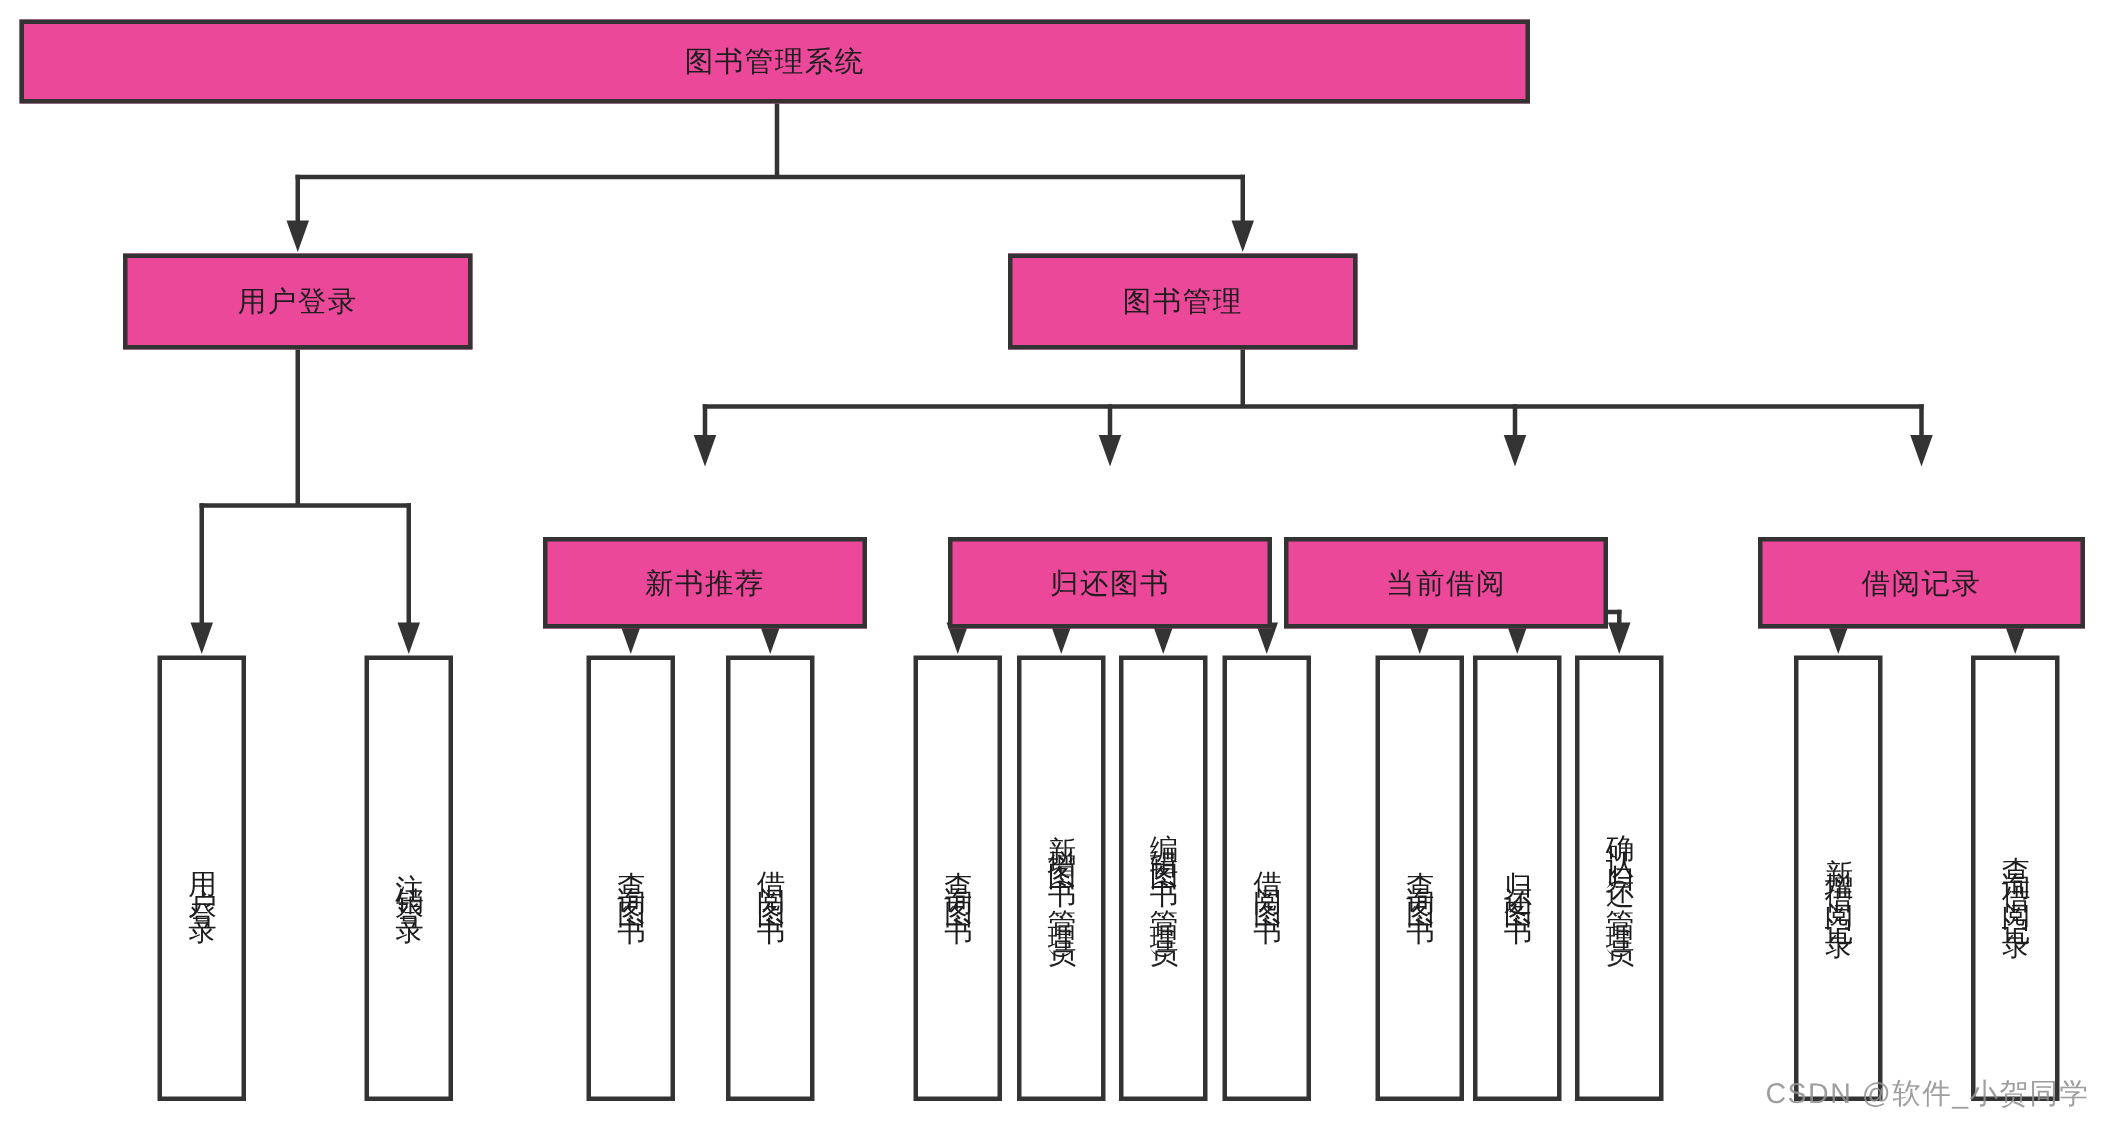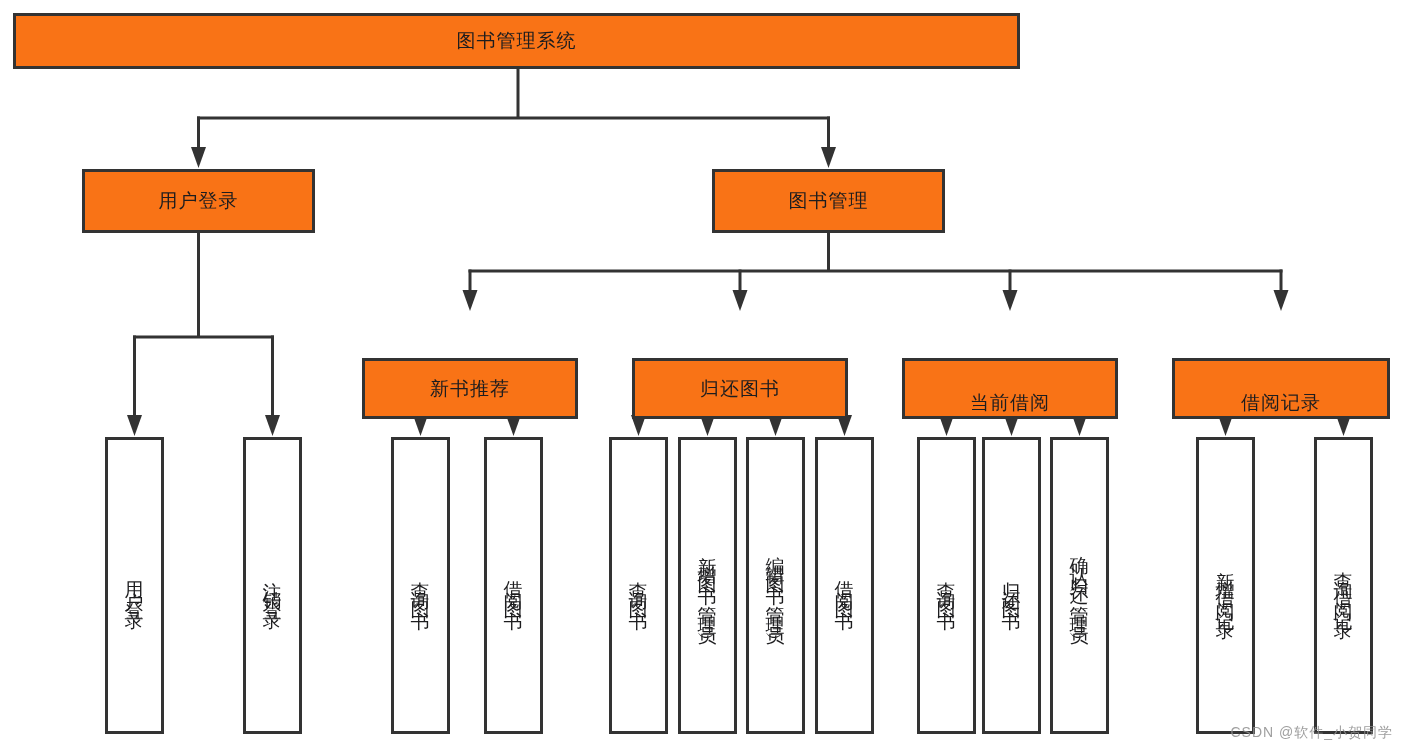--- a/index.html
+++ b/index.html
@@ -16,39 +16,39 @@
 
   .connector-layer {
     position: absolute;
     left: 0; top: 0;
     width: 1405px; height: 747px;
     pointer-events: none;
   }
 
   .node {
     position: absolute;
-    background: #f97316;
+    background: #ec4899;
     border: 3px solid #333333;
     display: flex;
     align-items: center;
     justify-content: center;
     color: #1d1d1f;
     font-size: 19px;
     letter-spacing: 1px;
   }
 
   .root-box    { left: 13px;  top: 13px;  width: 1007px; height: 56px; }
   .l2-box      { top: 169px; width: 233px; height: 64px; }
   .l2-user     { left: 82px; }
-  .l2-book     { left: 712px; text-align: right; }
+  .l2-book     { left: 672px; text-align: right; }
   .l3-box      { top: 313px; width: 216px; height: 61px; margin-top: 45px; }
   .l3-rec      { left: 362px; }
   .l3-borrow   { left: 632px; }
-  .l3-current  { left: 902px; align-items: flex-end; }
-  .l3-records  { left: 1172px; width: 218px; align-items: flex-end; }
+  .l3-current  { left: 856px; }
+  .l3-records  { left: 1172px; width: 218px; }
 
   .vbox {
     position: absolute;
     top: 437px;
     width: 59px;
     height: 297px;
     background: #ffffff;
     border: 3px solid #333333;
     display: flex;
     align-items: center;
@@ -61,21 +61,21 @@
     letter-spacing: 10px;
     color: #1d1d1f;
     line-height: 1;
     white-space: nowrap;
   }
 
   .watermark {
     position: absolute;
     right: 12px;
     bottom: 5px;
-    font-size: 14px;
+    font-size: 19px;
     color: rgba(145, 145, 145, 0.88);
     letter-spacing: 1px;
     z-index: 10;
     white-space: nowrap;
   }
 </style>
 </head>
 <body>
 
 <div class="canvas">

